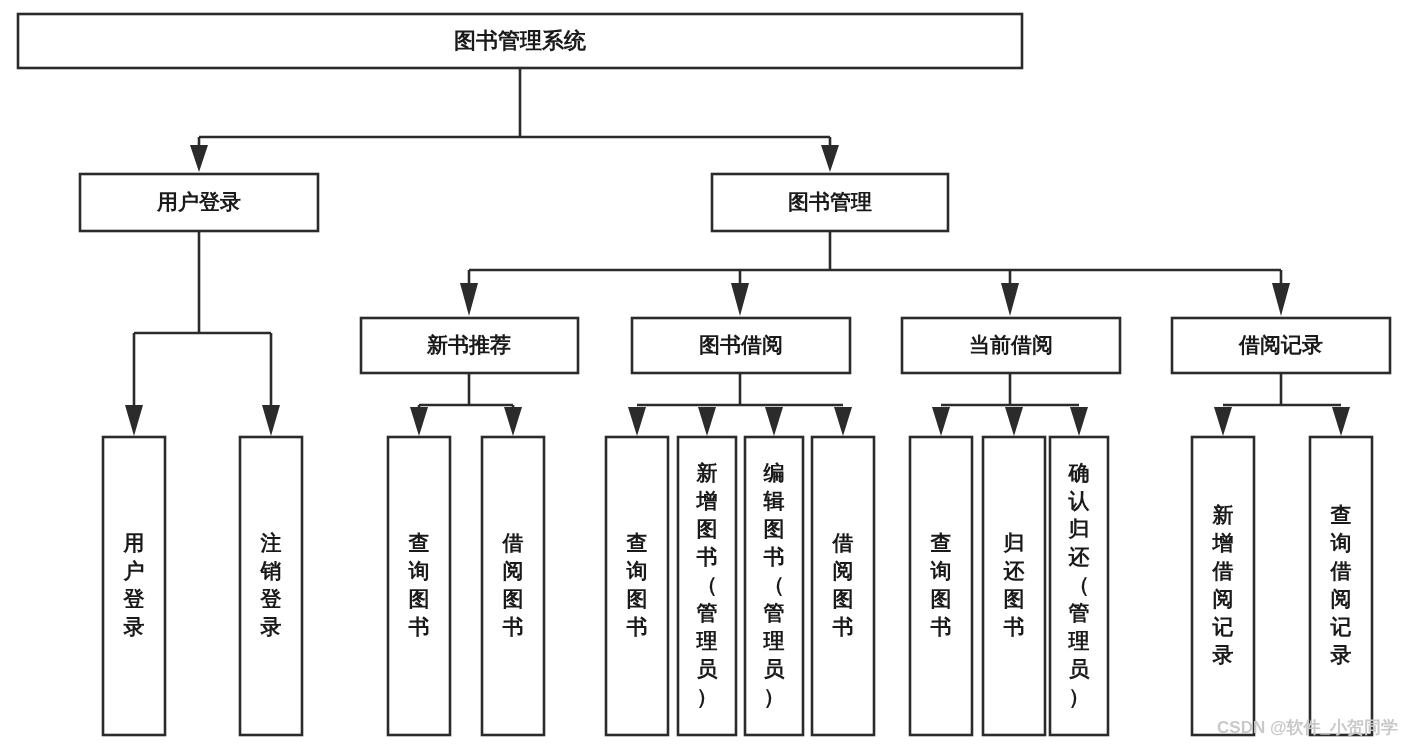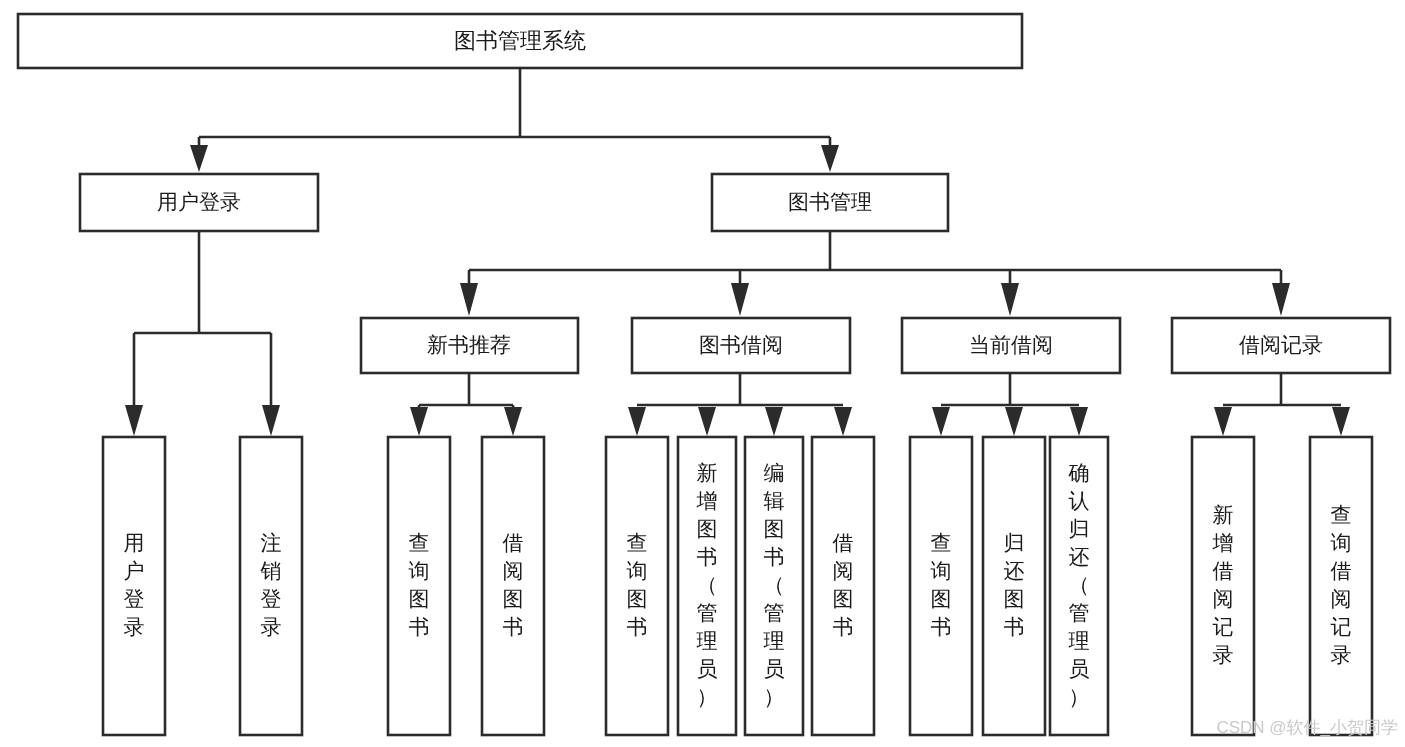--- a/index.html
+++ b/index.html
@@ -9,20 +9,21 @@
   }
   body {
     font-family: "Liberation Sans", "DejaVu Sans", sans-serif;
   }
   #diagram-root {
     position: relative;
     width: 1405px;
     height: 747px;
     background: #ffffff;
     overflow: hidden;
+    font-weight: bold;
   }
   svg.diagram-canvas {
     position: absolute;
     left: 0;
     top: 0;
     width: 1405px;
     height: 747px;
   }
   .node-box {
     fill: #ffffff;

